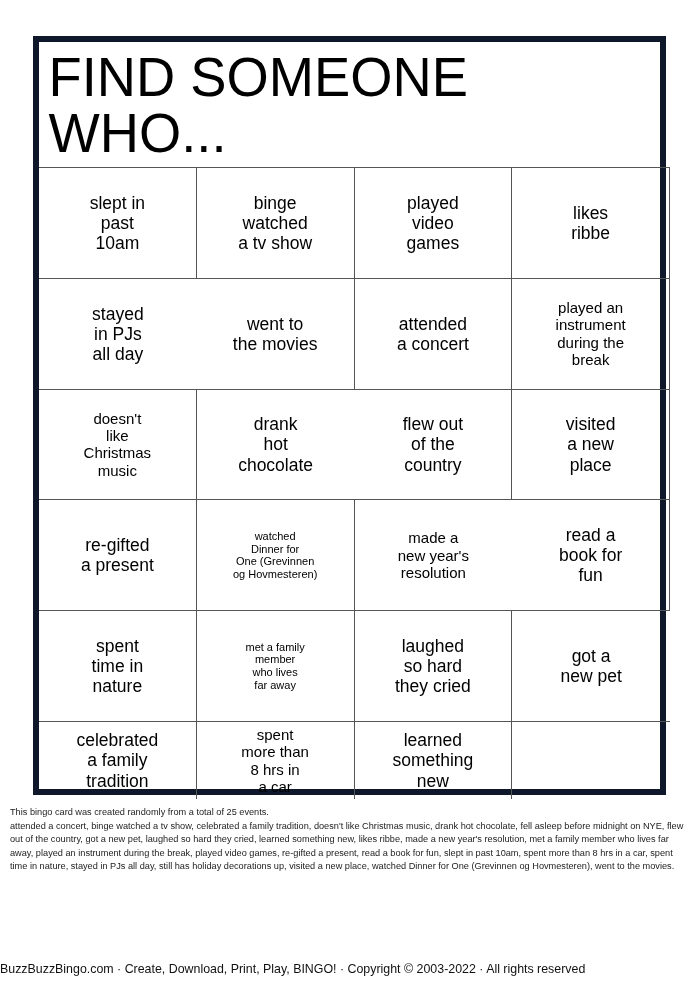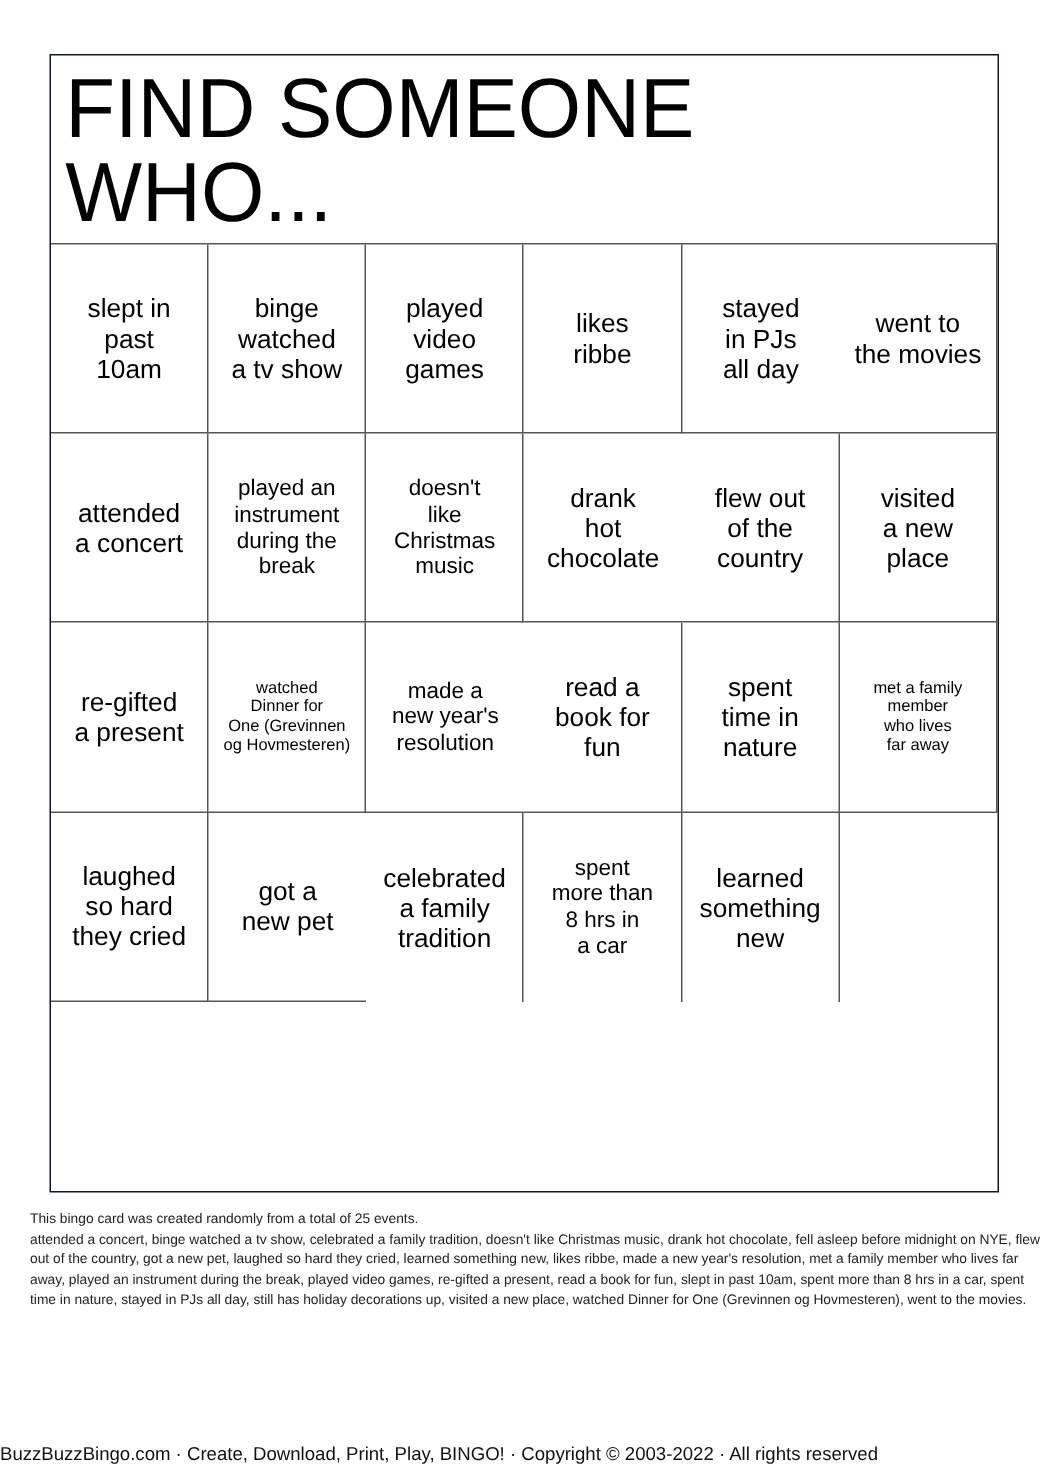--- a/index.html
+++ b/index.html
@@ -1,35 +1,35 @@
 <!DOCTYPE html>
 <html><head>
 <meta charset="utf-8">
 <style>
   html, body { margin: 0; padding: 0; background: #ffffff; }
   body { width: 699px; height: 989px; position: relative; overflow: hidden;
          font-family: "Liberation Sans", sans-serif; color: #000; }
   .card { position: absolute; left: 33px; top: 36px; width: 633px; height: 759px;
-          border: 1px solid #0f172a; box-sizing: border-box; }
+          border: 6px solid #0f172a; box-sizing: border-box; }
   .title-cell { position: absolute; left: 0; top: 0; width: 631px; height: 126px;
                 display: flex; align-items: center; justify-content: center;
                 border-bottom: 1px solid #555; box-sizing: border-box; }
   .title-cell span { font-size: 56px; letter-spacing: 0px; line-height: 1; transform: scaleX(0.97); display: inline-block; }
   .grid { position: absolute; left: 0; top: 126px; width: 631px; height: 631px;
-          display: grid; grid-template-columns: repeat(6, 1fr); grid-template-rows: repeat(5, 1fr); }
+          display: grid; grid-template-columns: repeat(4, 1fr); grid-template-rows: repeat(5, 1fr); }
   .cell { border-right: 1px solid #555; border-bottom: 1px solid #555; box-sizing: border-box;
           display: flex; align-items: center; justify-content: center; text-align: center;
           padding: 4px; white-space: pre-line; line-height: 1.15; }
   .cell:nth-child(5n) { border-right: none; }
   .cell:nth-child(n+21) { border-bottom: none; }
   .fs-l { font-size: 17.5px; }
   .fs-m { font-size: 15px; }
   .fs-s { font-size: 11px; }
   .fs-xs { font-size: 11px; }
-  .info { position: absolute; left: 20px; top: 806px; width: 680px; font-size: 9.2px;
+  .info { position: absolute; left: 10px; top: 806px; width: 680px; font-size: 9.2px;
           line-height: 13.6px; color: #222; }
   .footer { position: absolute; left: 0; top: 962px; width: 699px; text-align: left;
             font-size: 12.4px; color: #111; }
 </style>
 </head>
 <body>
 
 <div class="card">
   <div class="title-cell">
     <span>FIND SOMEONE WHO...</span>

